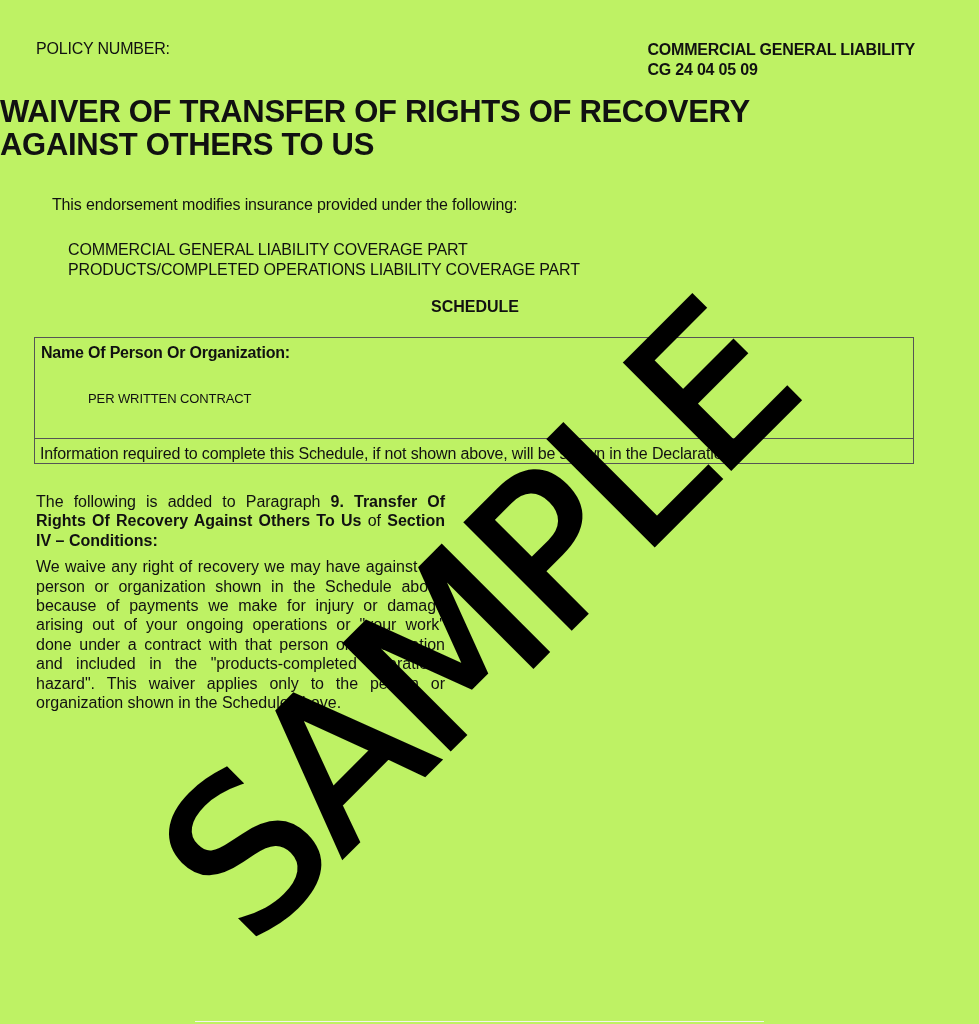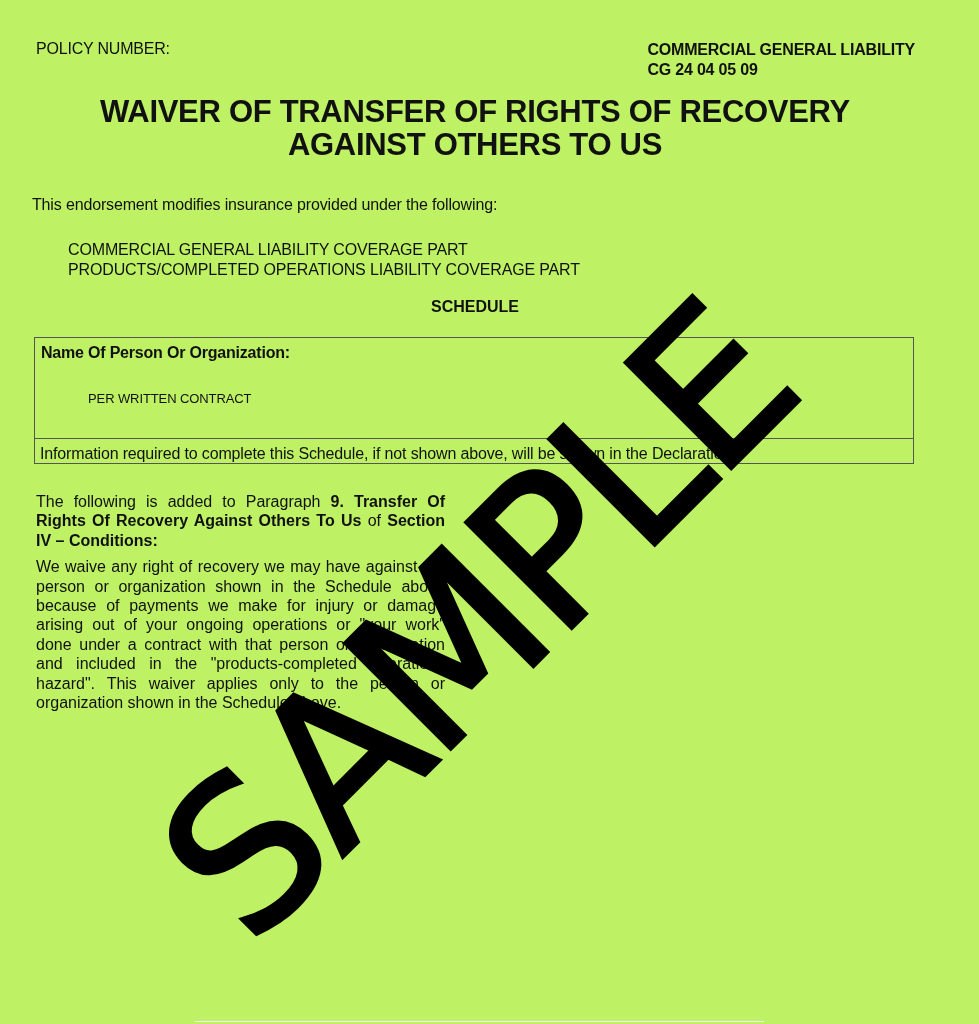--- a/index.html
+++ b/index.html
@@ -33,29 +33,29 @@
       text-align: left;
       font-size: 16px;
       font-weight: bold;
       line-height: 20px;
       letter-spacing: -0.2px;
     }
     .title {
       position: absolute;
       left: 0; top: 95px;
       width: 950px;
-      text-align: center;
+      text-align: left;
       font-size: 31px;
       font-weight: bold;
       line-height: 33px;
       letter-spacing: -0.3px;
     }
     .intro {
       position: absolute;
-      left: 32px; top: 196px;
+      left: 52px; top: 196px;
       font-size: 16px;
       letter-spacing: -0.15px;
     }
     .coverage-list {
       position: absolute;
       left: 62px; top: 240px;
       font-size: 16px;
       line-height: 20px;
       letter-spacing: -0.15px;
       margin-left: 6px;

